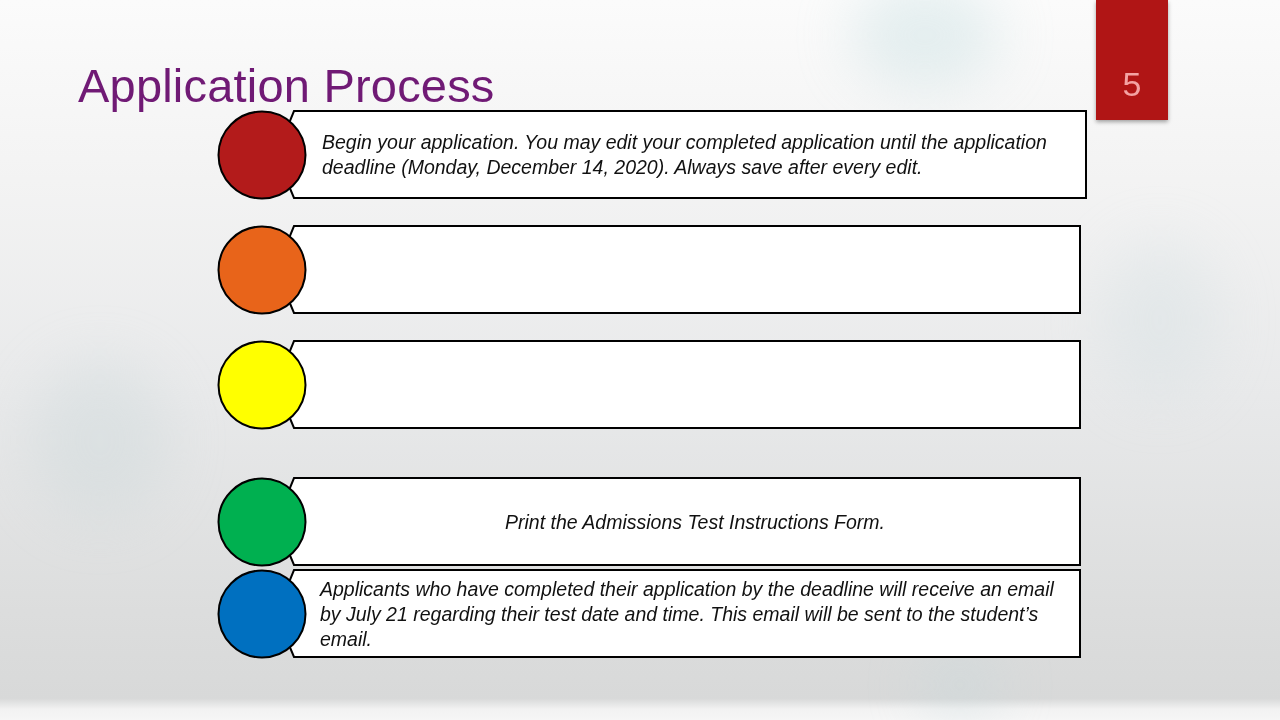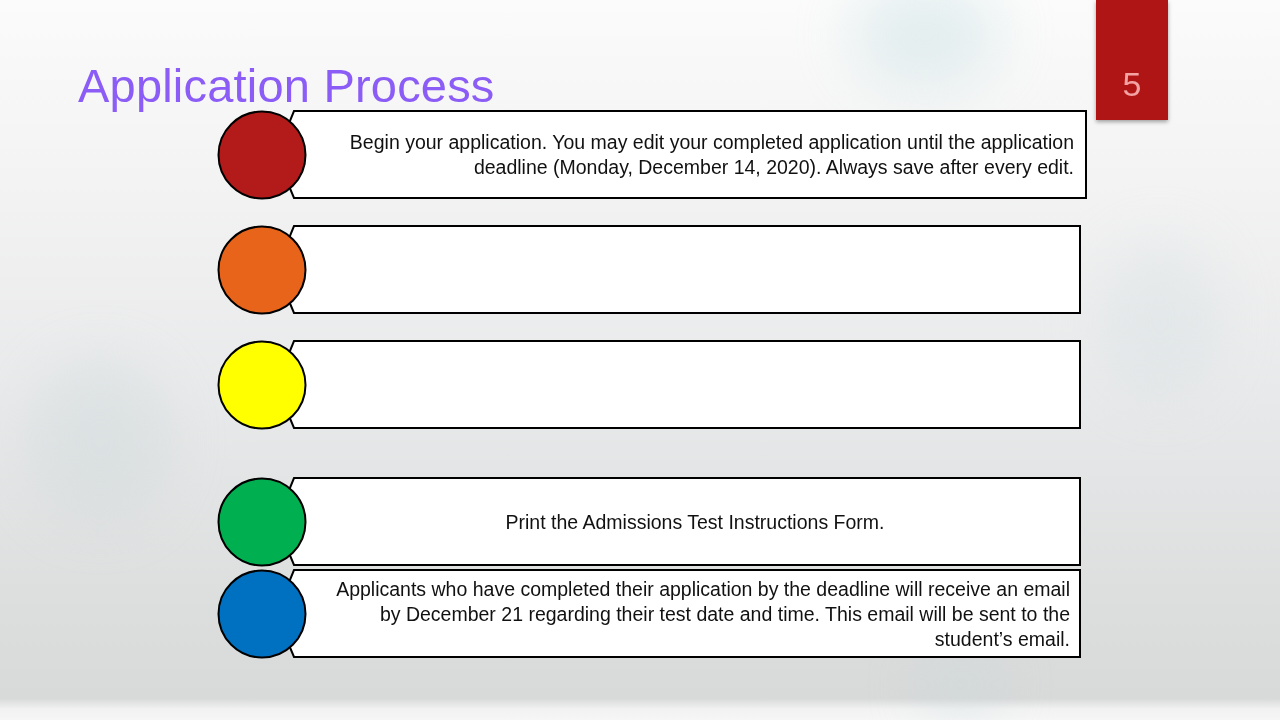--- a/index.html
+++ b/index.html
@@ -3,34 +3,34 @@
 <meta charset="utf-8">
 <style>
   html, body { margin:0; padding:0; }
   body {
     width:1280px; height:720px; overflow:hidden; position:relative;
     font-family: "Liberation Sans", "DejaVu Sans", sans-serif;
     background: linear-gradient(180deg, #fbfbfb 0%, #f3f3f3 25%, #e8e9ea 55%, #dcdddd 85%, #d8d9d9 97%, #f2f2f2 98.5%, #f6f6f6 100%);
   }
   .blob { position:absolute; border-radius:50%; filter: blur(28px); opacity:0.35; }
   .slide-title {
-    position:absolute; left:78px; top:58px; font-size:47px; color:#8b5cf6;
+    position:absolute; left:78px; top:58px; font-size:47px; color:#701a75;
     font-family: "Liberation Sans", "DejaVu Sans", sans-serif; font-weight:400; letter-spacing:0.2px;
   }
   .page-badge {
     position:absolute; left:1096px; top:0; width:72px; height:120px;
     background:#b01515; box-shadow: 0 2px 4px rgba(0,0,0,0.35);
     display:flex; align-items:flex-end; justify-content:center;
   }
   .page-badge span { color:#f4a3a3; font-size:34px; margin-bottom:16px; }
   .step { position:absolute; left:216px; height:92px; }
   .step svg { position:absolute; left:0; top:0; overflow:visible; }
   .step .text {
     position:absolute; top:0; bottom:0; display:flex; align-items:center; justify-content:center;
-    text-align:right; font-size:19.5px; line-height:25px; color:#111;
+    text-align:left; font-size:19.5px; line-height:25px; color:#111;font-style:italic;
   }
 </style>
 </head>
 <body>
 
 <div class="blob" style="left:850px;top:-20px;width:150px;height:110px;background:#bcd9dc;"></div>
 <div class="blob" style="left:30px;top:360px;width:140px;height:160px;background:#c9d6d8;"></div>
 <div class="blob" style="left:1100px;top:240px;width:120px;height:160px;background:#d3dfe2;"></div>
 <div class="blob" style="left:920px;top:650px;width:80px;height:70px;background:#c4d8dc;"></div>
 
@@ -68,14 +68,14 @@
     <circle cx="46" cy="45" r="43.5" fill="#00b050" stroke="#000" stroke-width="2"></circle>
   </svg>
   <div class="text" style="left:104px;width:750px;">Print the Admissions Test Instructions Form.</div>
 </div>
 
 <div class="step" style="top:569px;width:866px;height:90px;">
   <svg width="866" height="90">
     <polygon points="78,1 864,1 864,88 78,88 60,45" fill="#ffffff" stroke="#000" stroke-width="2"></polygon>
     <circle cx="46" cy="45" r="43.5" fill="#0070c0" stroke="#000" stroke-width="2"></circle>
   </svg>
-  <div class="text" style="left:104px;width:750px;">Applicants who have completed their application by the deadline will receive an email by December 21 regarding their test date and time. This email will be sent to the student’s email.</div>
+  <div class="text" style="left:104px;width:750px;">Applicants who have completed their application by the deadline will receive an email by July 21 regarding their test date and time. This email will be sent to the student’s email.</div>
 </div>
 
 </body></html>

